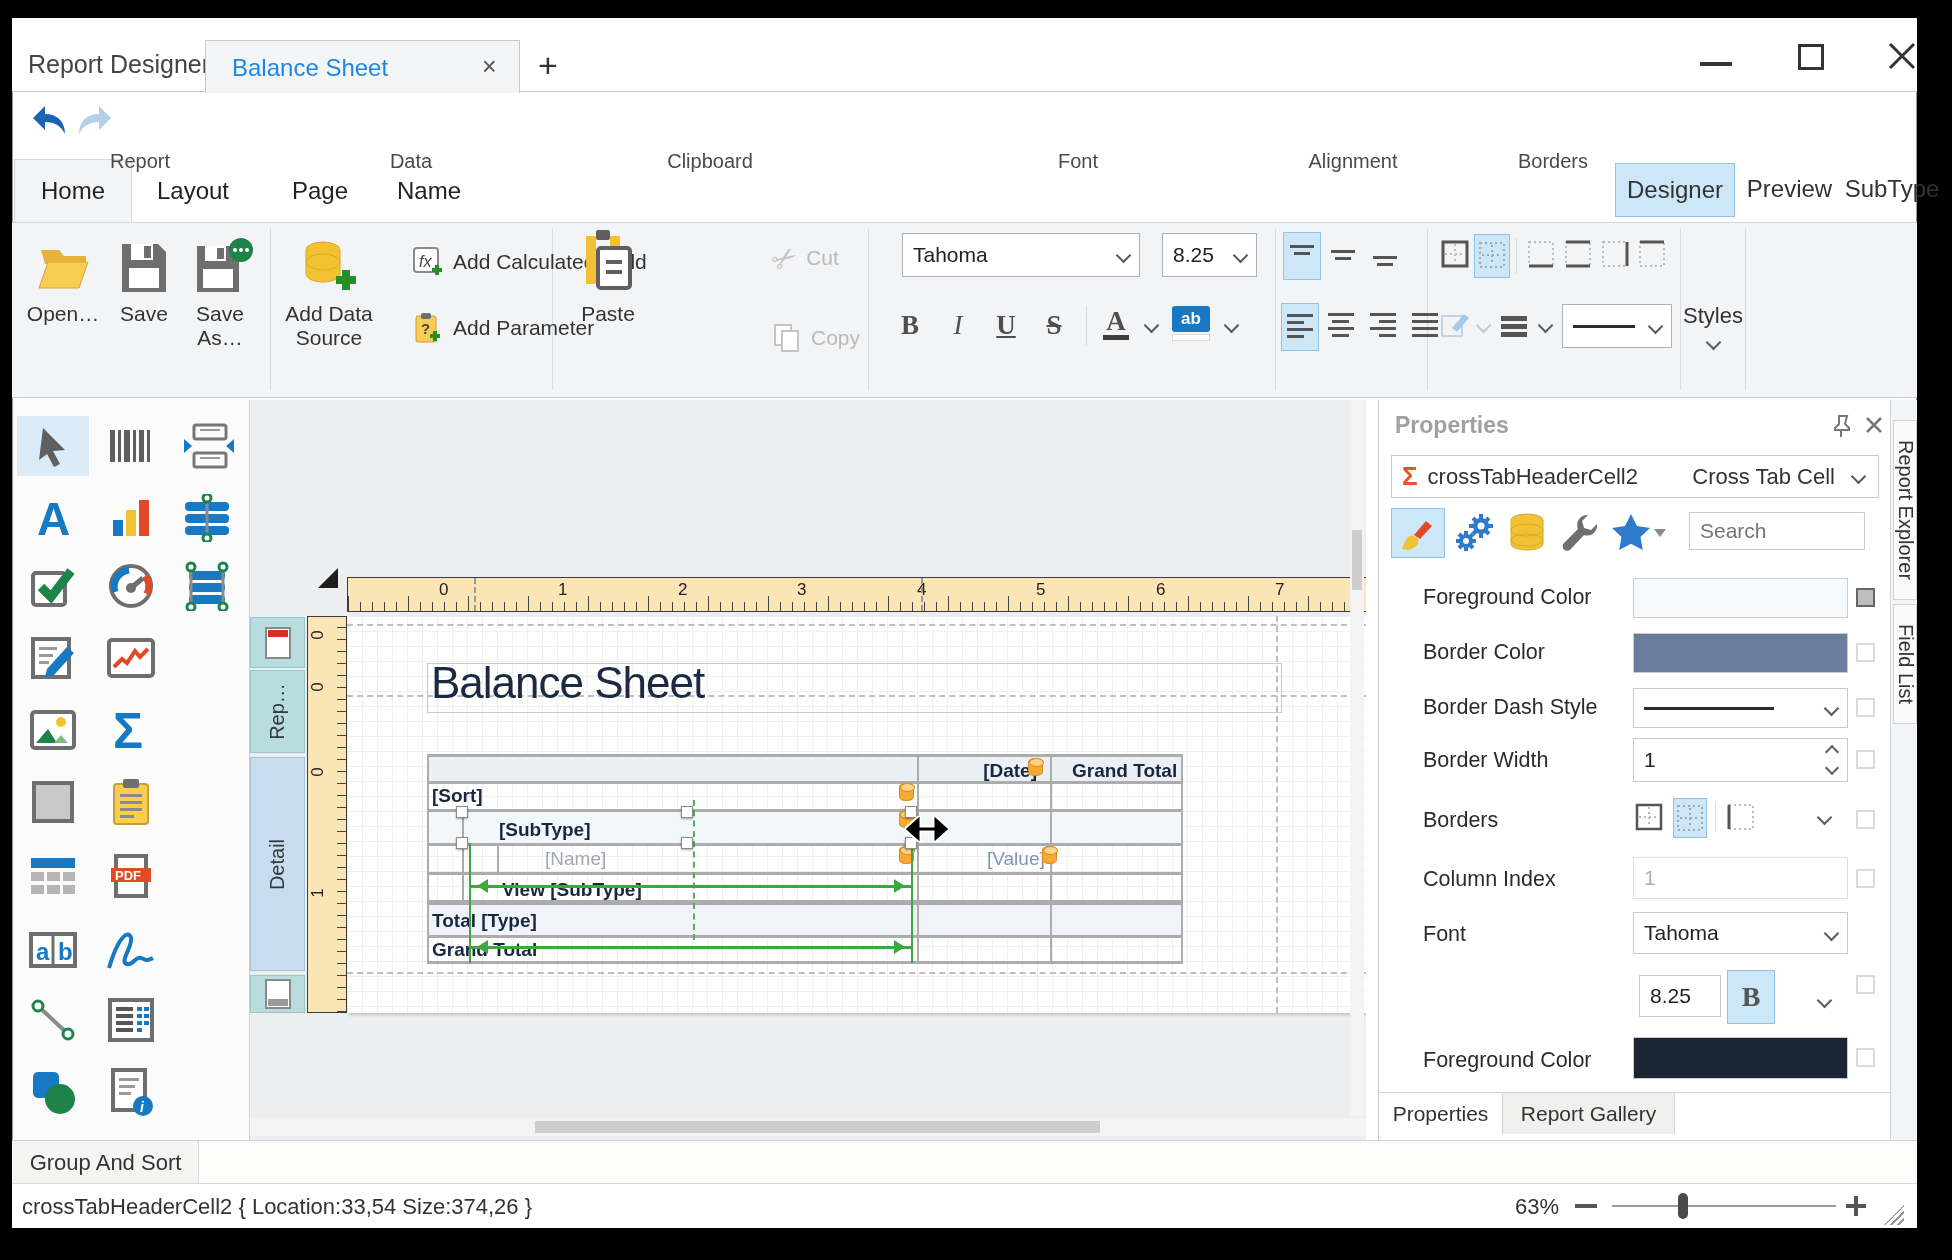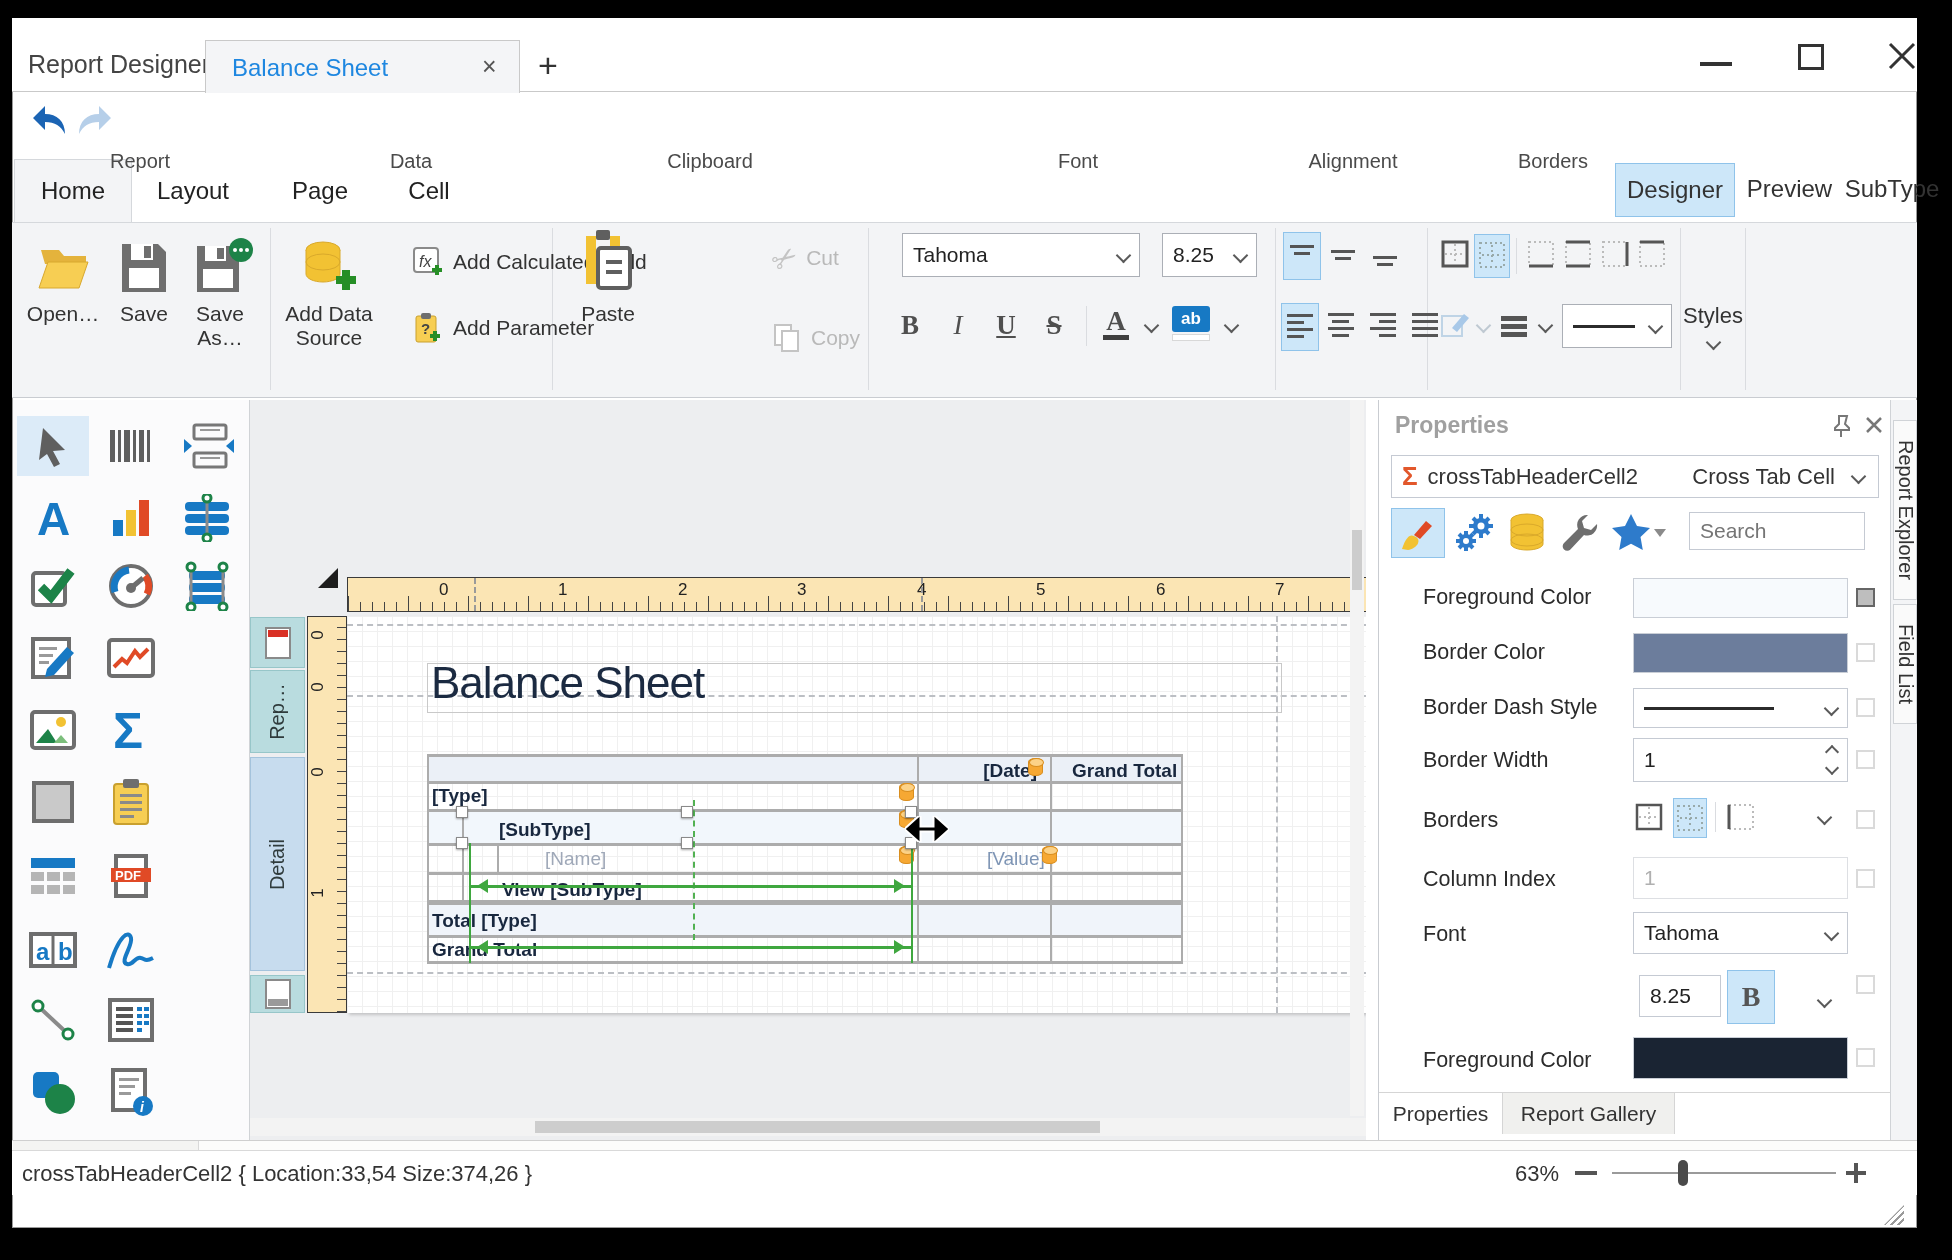--- a/index.html
+++ b/index.html
@@ -72,21 +72,21 @@
   .pmark.set{background:#BEBEBE;border-color:#666}
   .swatch{border:1px solid #C9CED6;box-sizing:border-box}
   .btab{position:absolute;top:693px;height:41px;display:flex;align-items:center;justify-content:center;font-size:21px;color:#333;box-sizing:border-box}
   
   .sidestrip{position:absolute;left:1890px;top:400px;width:27px;height:740px;background:#F3F4F6;border-left:1px solid #D0D3D7;box-sizing:border-box}
   .sidetab{position:absolute;left:2px;width:24px;background:#FAFAFA;border:1px solid #D0D3D7;box-sizing:border-box;display:flex;align-items:center;justify-content:center}
   .sidetab span{writing-mode:vertical-rl;font-size:20px;color:#333;white-space:nowrap}
   
   .gsbar{position:absolute;left:12px;top:1140px;width:1905px;height:43px;background:#FCFCFB;border-top:1px solid #CFCFCF;box-sizing:border-box}
   .gstab{position:absolute;left:1px;top:0;width:186px;height:43px;background:#F4F4F2;border-right:1px solid #D9D9D9;display:flex;align-items:center;justify-content:center;font-size:22px;color:#333;box-sizing:border-box}
-  .statusbar{position:absolute;left:12px;top:1150px;width:1905px;height:45px;background:#fff;border-top:1px solid #D9D9D9;box-sizing:border-box}
+  .statusbar{position:absolute;left:12px;top:1183px;width:1905px;height:45px;background:#fff;border-top:1px solid #D9D9D9;box-sizing:border-box}
   .grip{position:absolute;left:1884px;top:1205px;width:20px;height:20px;background:repeating-linear-gradient(135deg,transparent 0 3px,#9a9a9a 3px 5px);clip-path:polygon(100% 0,100% 100%,0 100%)}
   .sliderthumb{position:absolute;width:10px;height:26px;background:#4a4a4a;border-radius:5px}
   svg{display:block}
 </style>
 </head>
 <body>
 
 <div class="window"></div>
 
 <div class="titlebar"></div>
@@ -106,21 +106,21 @@
     <path d="M15 2 L3 14 l12 12 v-8 c10 0 16 4 20 12 0-13-8-20-20-20z" fill="#1B64B4"></path>
   </svg>
 <svg class="abs" style="left:78px;top:104px" width="36" height="34">
     <path d="M21 2 L33 14 l-12 12 v-8 c-10 0-16 4-20 12 0-13 8-20 20-20z" fill="#B6CFE9"></path>
   </svg>
 
 <div class="ribbontabs">
   <div class="rtab active" style="left:2px;width:118px">Home</div>
   <div class="rtab" style="left:129px;width:104px">Layout</div>
   <div class="rtab" style="left:268px;width:80px">Page</div>
-  <div class="rtab" style="left:378px;width:78px">Cell</div>
+  <div class="rtab" style="left:378px;width:78px">Name</div>
   <div class="modebtn selbtn" style="left:1603px;width:118px">Designer</div>
   <div class="modebtn" style="left:1730px;width:95px">Preview</div>
   <div class="modebtn" style="left:1835px;width:90px">SubType</div>
 </div>
 
 <div class="ribbon"></div>
 
 <div class="vdiv" style="left:270px;top:228px;height:162px"></div>
 <div class="vdiv" style="left:552px;top:228px;height:162px"></div>
 <div class="vdiv" style="left:868px;top:228px;height:162px"></div>
@@ -623,21 +623,21 @@
     <div class="rowsep" style="left:80px;top:165px;width:756px"></div>
     <div class="rowsep" style="left:80px;top:193px;width:756px"></div>
     <div class="rowsep" style="left:80px;top:227px;width:756px"></div>
     <div class="rowsep" style="left:80px;top:256px;width:756px"></div>
     <div class="rowsep" style="left:80px;top:284px;width:756px;height:5px"></div>
     <div class="rowsep" style="left:80px;top:319px;width:756px"></div>
     <div class="rowsep" style="left:80px;top:345px;width:756px"></div>
 
     <div class="ctext" style="right:330px;top:144px">[Date]</div>
     <div class="ctext" style="left:725px;top:144px">Grand Total</div>
-    <div class="ctext" style="left:85px;top:169px">[Type]</div>
+    <div class="ctext" style="left:85px;top:169px">[Sort]</div>
     <div class="ctext" style="left:152px;top:203px">[SubType]</div>
     <div class="cgray" style="left:198px;top:232px">[Name]</div>
     <div class="cgray" style="left:640px;top:232px;color:#7E95B5">[Value]</div>
     <div class="ctext" style="left:155px;top:263px">View [SubType]</div>
     <div class="ctext" style="left:85px;top:294px">Total [Type]</div>
     <div class="ctext" style="left:85px;top:323px">Grand Total</div>
 
     <div class="dbicon" style="left:681px;top:142px"></div>
     <div class="dbicon" style="left:552px;top:167px"></div>
     <div class="dbicon" style="left:552px;top:194px"></div>

